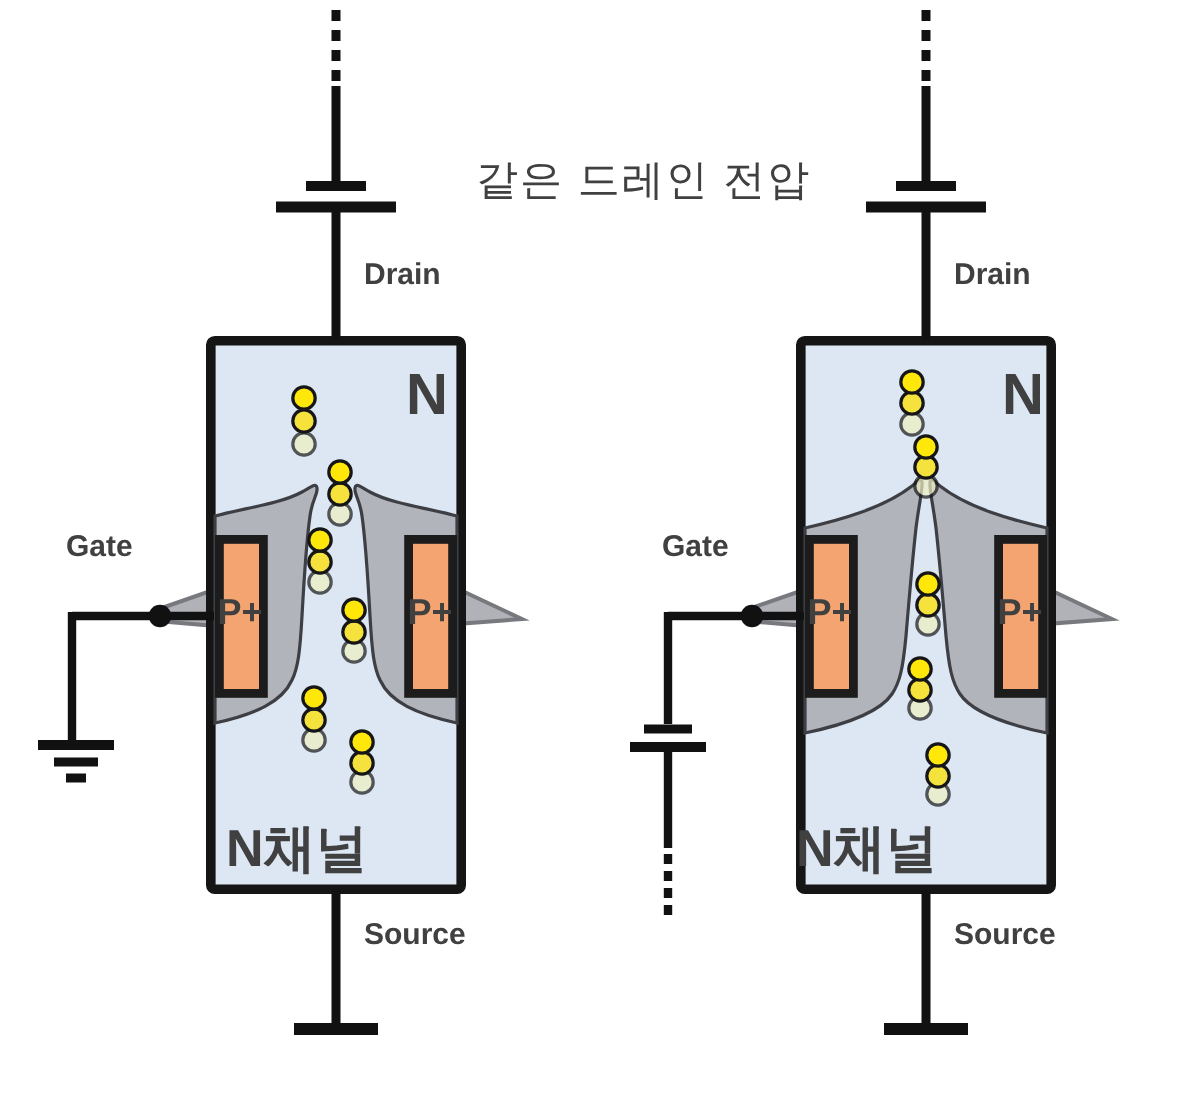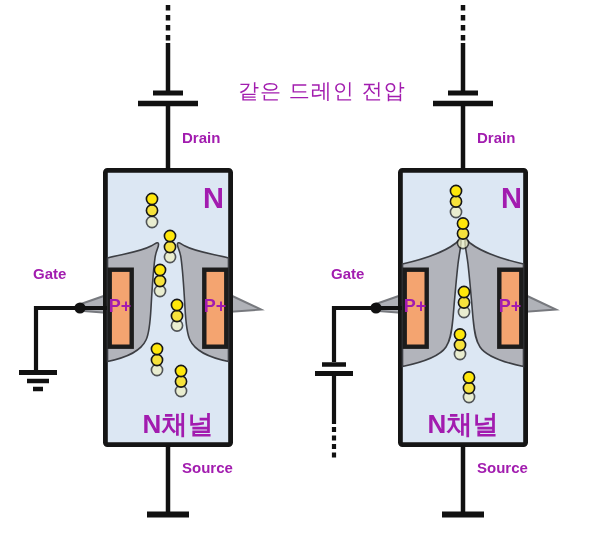--- a/index.html
+++ b/index.html
@@ -1,24 +1,24 @@
 <!DOCTYPE html>
 <html><head>
 <meta charset="utf-8">
 <style>
   html,body{margin:0;padding:0;background:#ffffff;}
   .canvas{
     position:relative;width:600px;height:518px;background:#ffffff;overflow:hidden;
-    font-family:"Liberation Sans", sans-serif;color:#a21caf;
+    font-family:"Liberation Sans", sans-serif;color:#404040;
   }
   .canvas svg{position:absolute;left:0;top:0;}
   .lbl{position:absolute;white-space:nowrap;line-height:1;}
   .term{font-size:15px;font-weight:bold;}
   .nlab{font-size:29px;font-weight:bold;}
-  .chan{font-size:26px;font-weight:bold;text-align:center;width:130px;}
+  .chan{font-size:26px;font-weight:bold;text-align:left;width:130px;}
   .plab{font-size:18px;font-weight:bold;text-align:center;width:30px;}
   .cap{font-size:21px;font-weight:normal;letter-spacing:1px;}
 </style>
 </head>
 <body>
 
 <div class="canvas">
 
 <svg width="600" height="554" viewBox="0 0 600 554">
 

